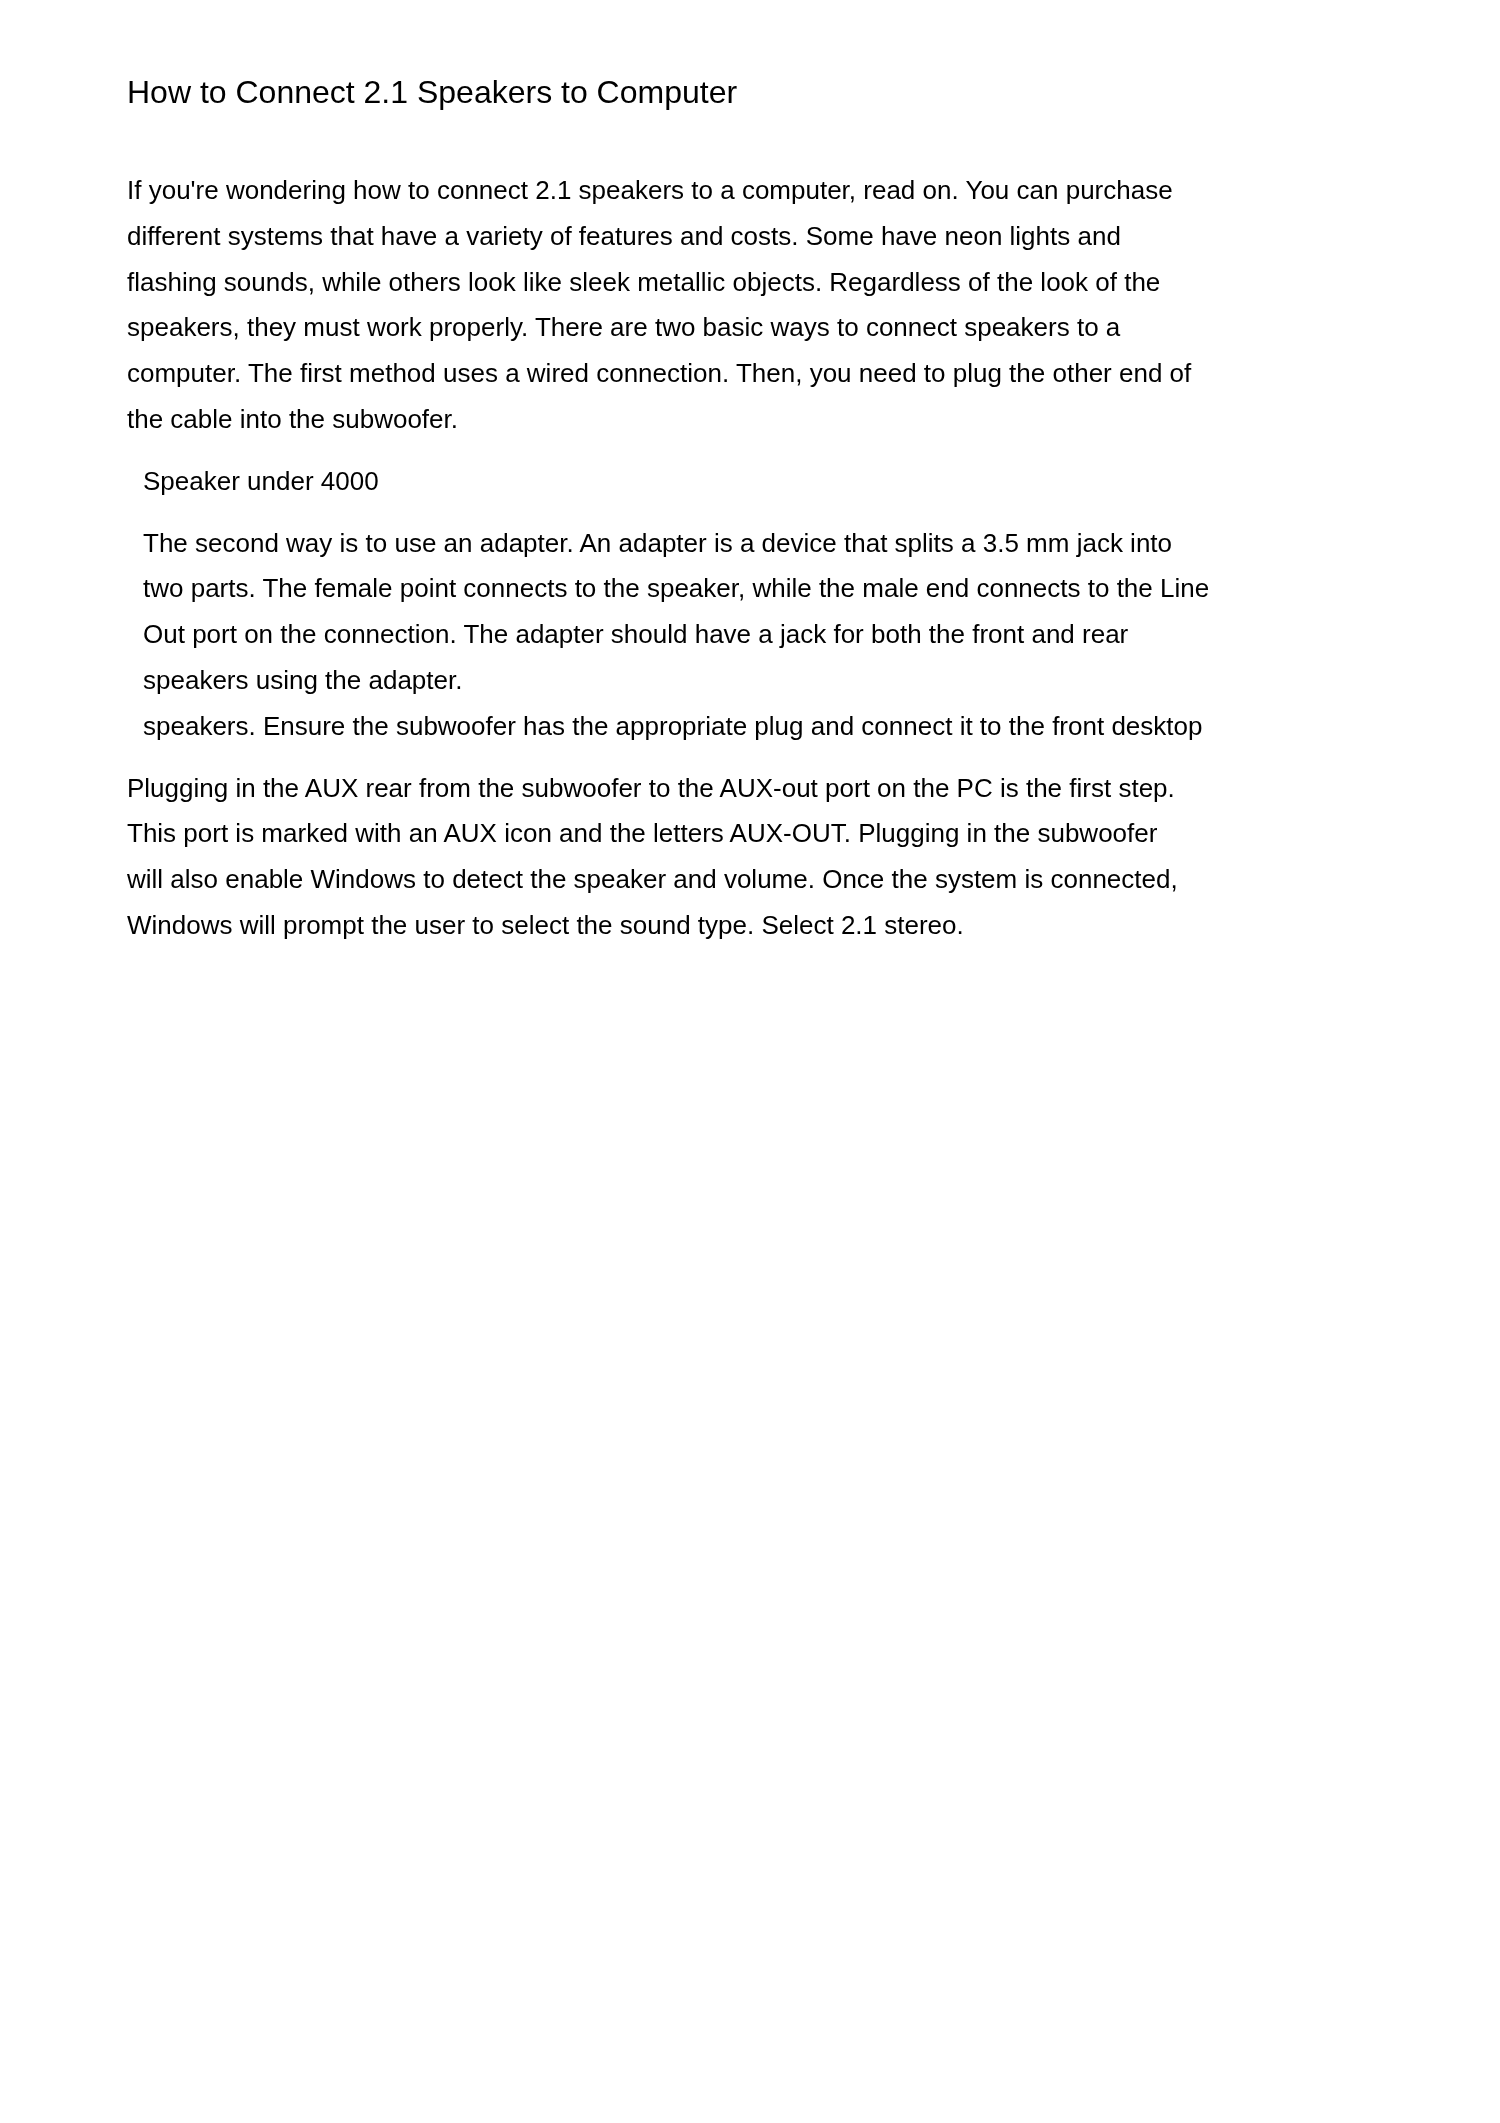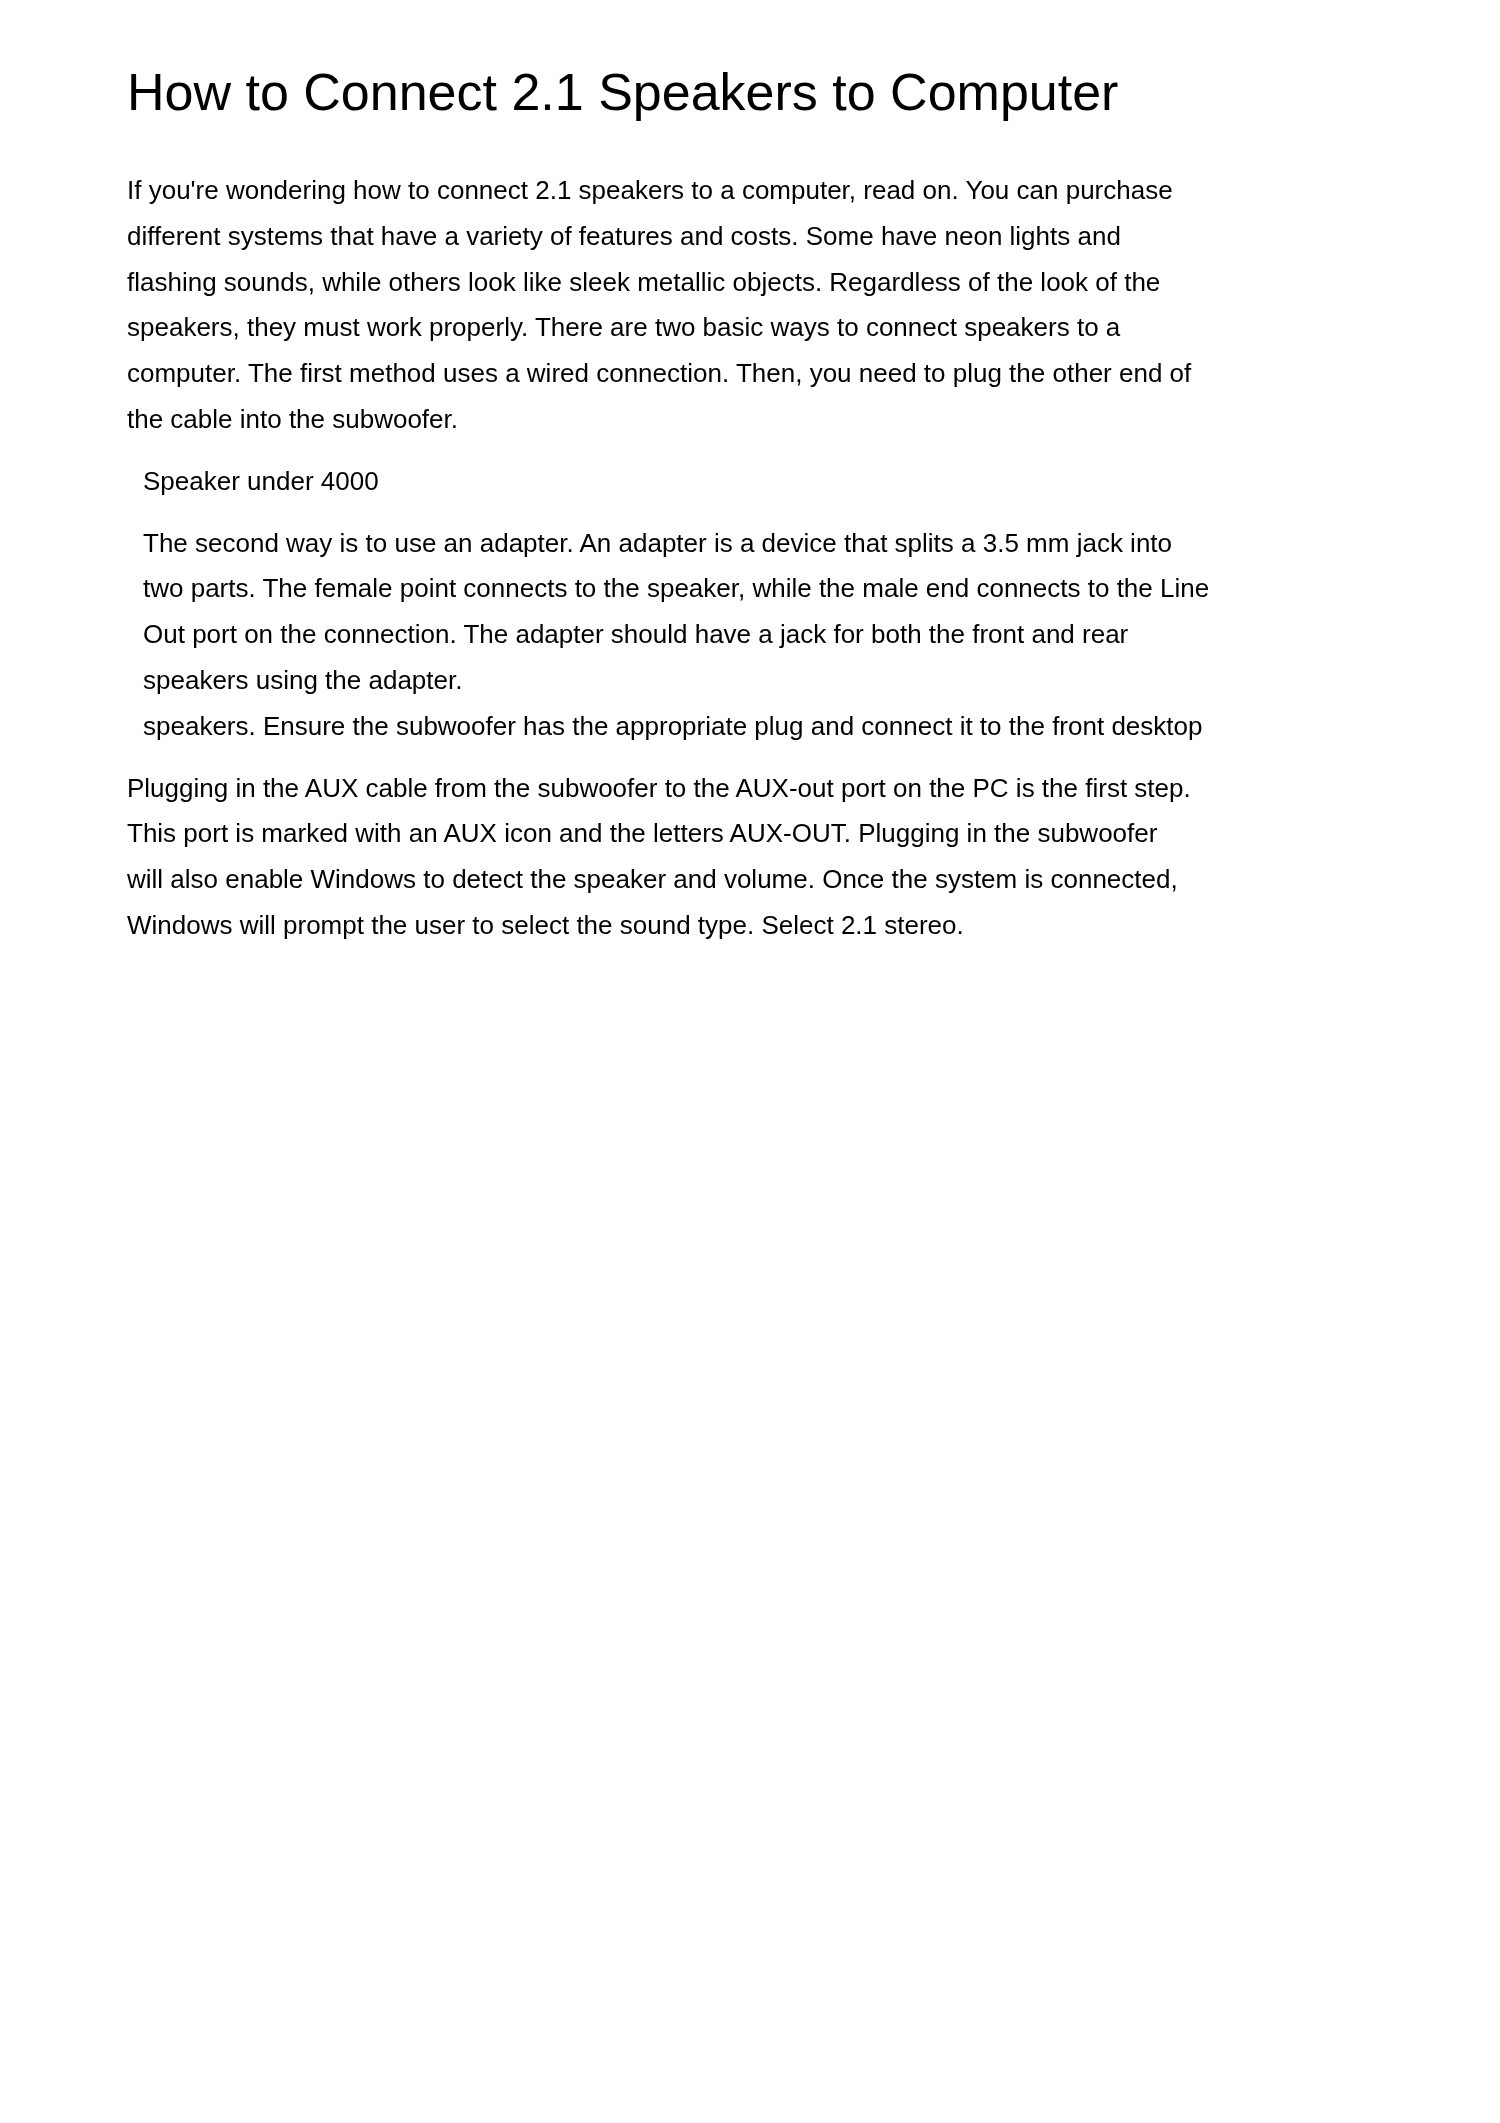--- a/index.html
+++ b/index.html
@@ -1,20 +1,20 @@
 <!DOCTYPE html>
 <html><head>
 <meta charset="utf-8">
 <style>
   html, body { margin: 0; padding: 0; background: #ffffff; }
   body { width: 1500px; height: 2123px; position: relative; overflow: hidden; color: #000; }
   .page { position: absolute; left: 127px; top: 0; width: 1260px; }
   .title {
     font-family: "Liberation Sans", sans-serif;
-    font-size: 52px; font-weight: normal; line-height: 52px;
+    font-size: 32px; font-weight: normal; line-height: 52px;
     margin: 0; position: absolute; top: 66px; left: 0; white-space: nowrap;
   }
   .body {
     position: absolute; top: 168px; left: 0;
     font-family: "Liberation Sans", sans-serif;
     font-size: 26px; line-height: 45.8px;
   }
   .line { display: block; white-space: nowrap; }
 </style>
 </head>
@@ -36,19 +36,19 @@
       <span class="line">Speaker under 4000</span>
     </p>
     <p style="margin:16px">
       <span class="line">The second way is to use an adapter. An adapter is a device that splits a 3.5 mm jack into</span>
       <span class="line">two parts. The female point connects to the speaker, while the male end connects to the Line</span>
       <span class="line">Out port on the connection. The adapter should have a jack for both the front and rear</span>
       <span class="line">speakers using the adapter.</span>
       <span class="line">speakers. Ensure the subwoofer has the appropriate plug and connect it to the front desktop</span>
     </p>
     <p style="margin:0">
-      <span class="line">Plugging in the AUX cable from the subwoofer to the AUX-out port on the PC is the first step.</span>
+      <span class="line">Plugging in the AUX rear from the subwoofer to the AUX-out port on the PC is the first step.</span>
       <span class="line">This port is marked with an AUX icon and the letters AUX-OUT. Plugging in the subwoofer</span>
       <span class="line">will also enable Windows to detect the speaker and volume. Once the system is connected,</span>
       <span class="line">Windows will prompt the user to select the sound type. Select 2.1 stereo.</span>
     </p>
   </div>
 </div>
 
 </body></html>

